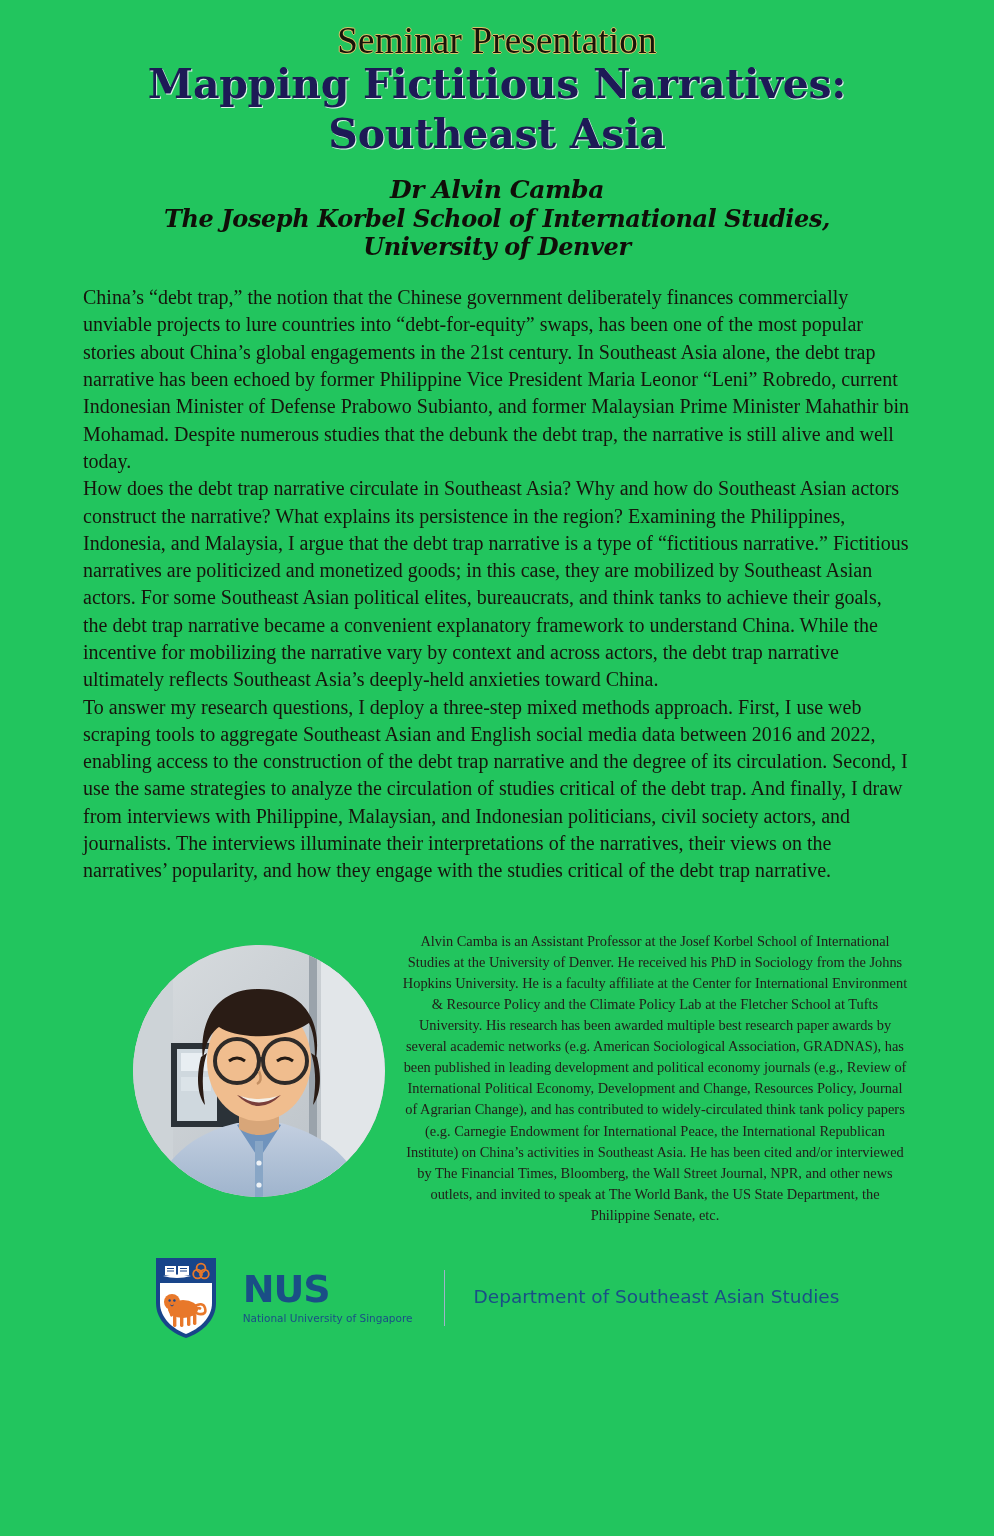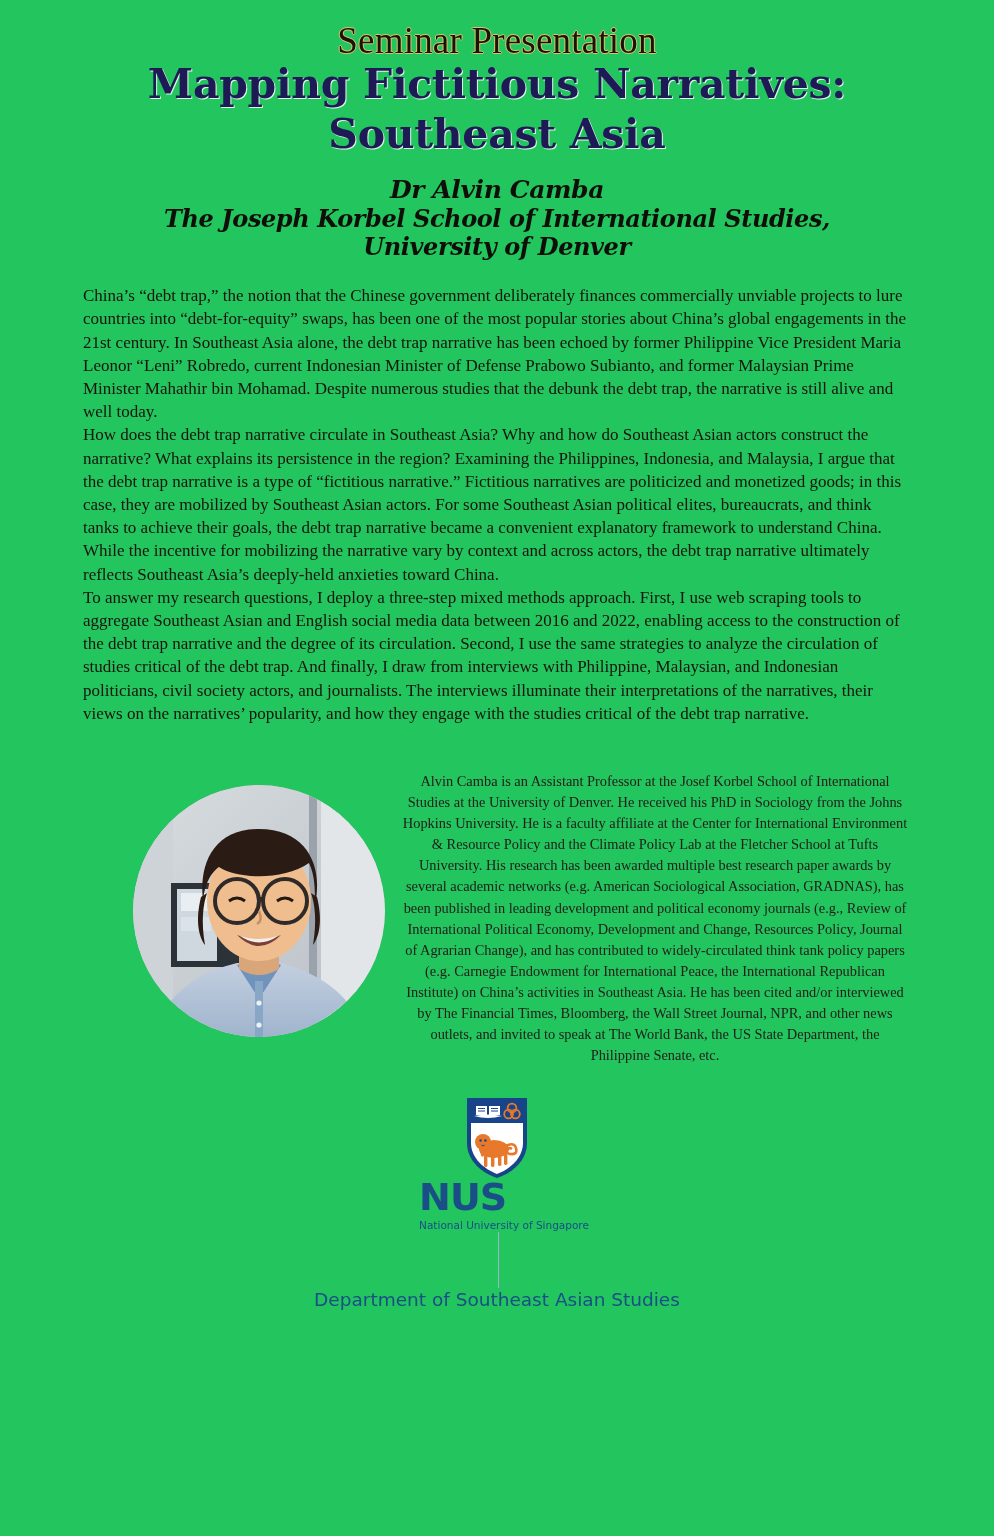--- a/index.html
+++ b/index.html
@@ -71,21 +71,21 @@
     line-height: 1.2;
     letter-spacing: -0.4px;
   }
 
   
   .abstract {
     margin: 22px auto 0 auto;
     width: 828px;
     color: #17140c;
     font-family: "Liberation Serif", serif;
-    font-size: 17px;
+    font-size: 20px;
     line-height: 1.365;
     text-align: left;
   }
   .abstract p {
     margin: 0;
     padding: 0;
   }
 
   
   .bio-row {
@@ -140,22 +140,21 @@
     line-height: 1.08;
     transform: scaleX(0.86);
   }
 
   
   .logo-bar {
     margin-top: 34px;
     display: flex;
     align-items: center;
     justify-content: center;
-    gap: 0px;
-    flex-direction: column;
+    gap: 12px;
   }
   .logo-shield { width: 62px; height: 82px; display:block; }
   .logo-word {
     margin-left: 14px;
     display: flex;
     flex-direction: column;
     justify-content: center;
   }
   .logo-nus {
     font-family: "DejaVu Sans", "Liberation Sans", sans-serif;

